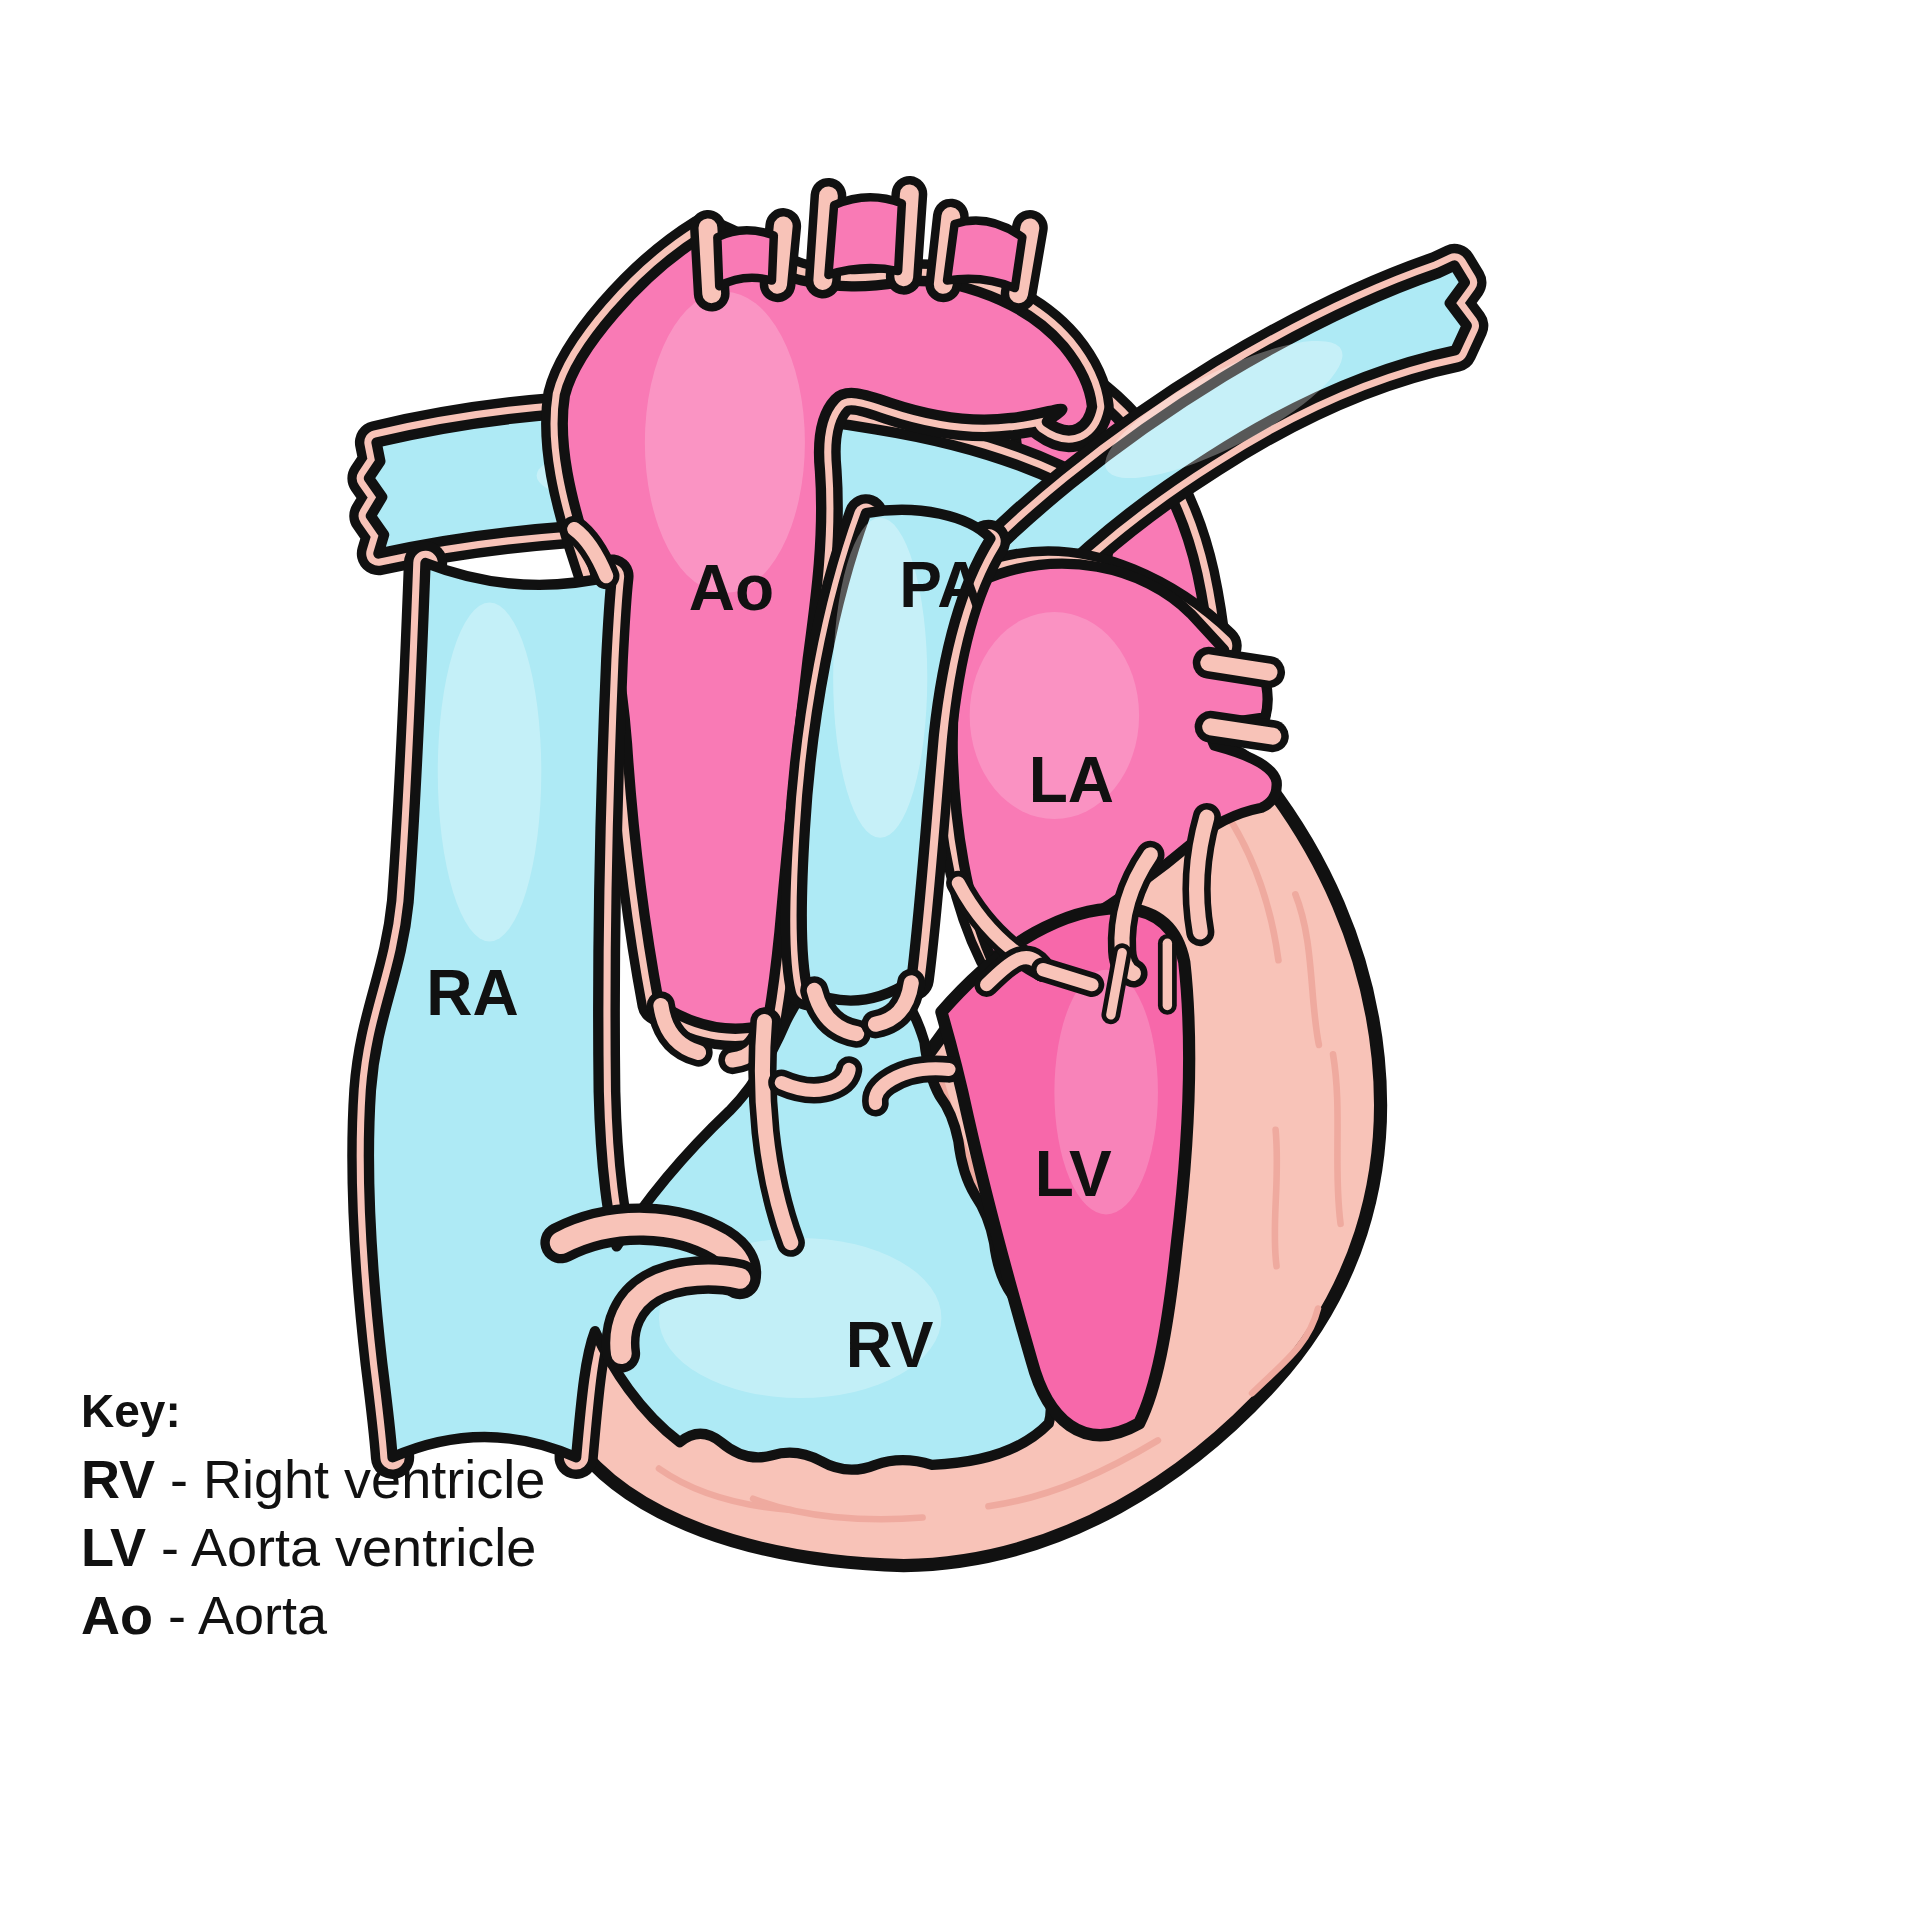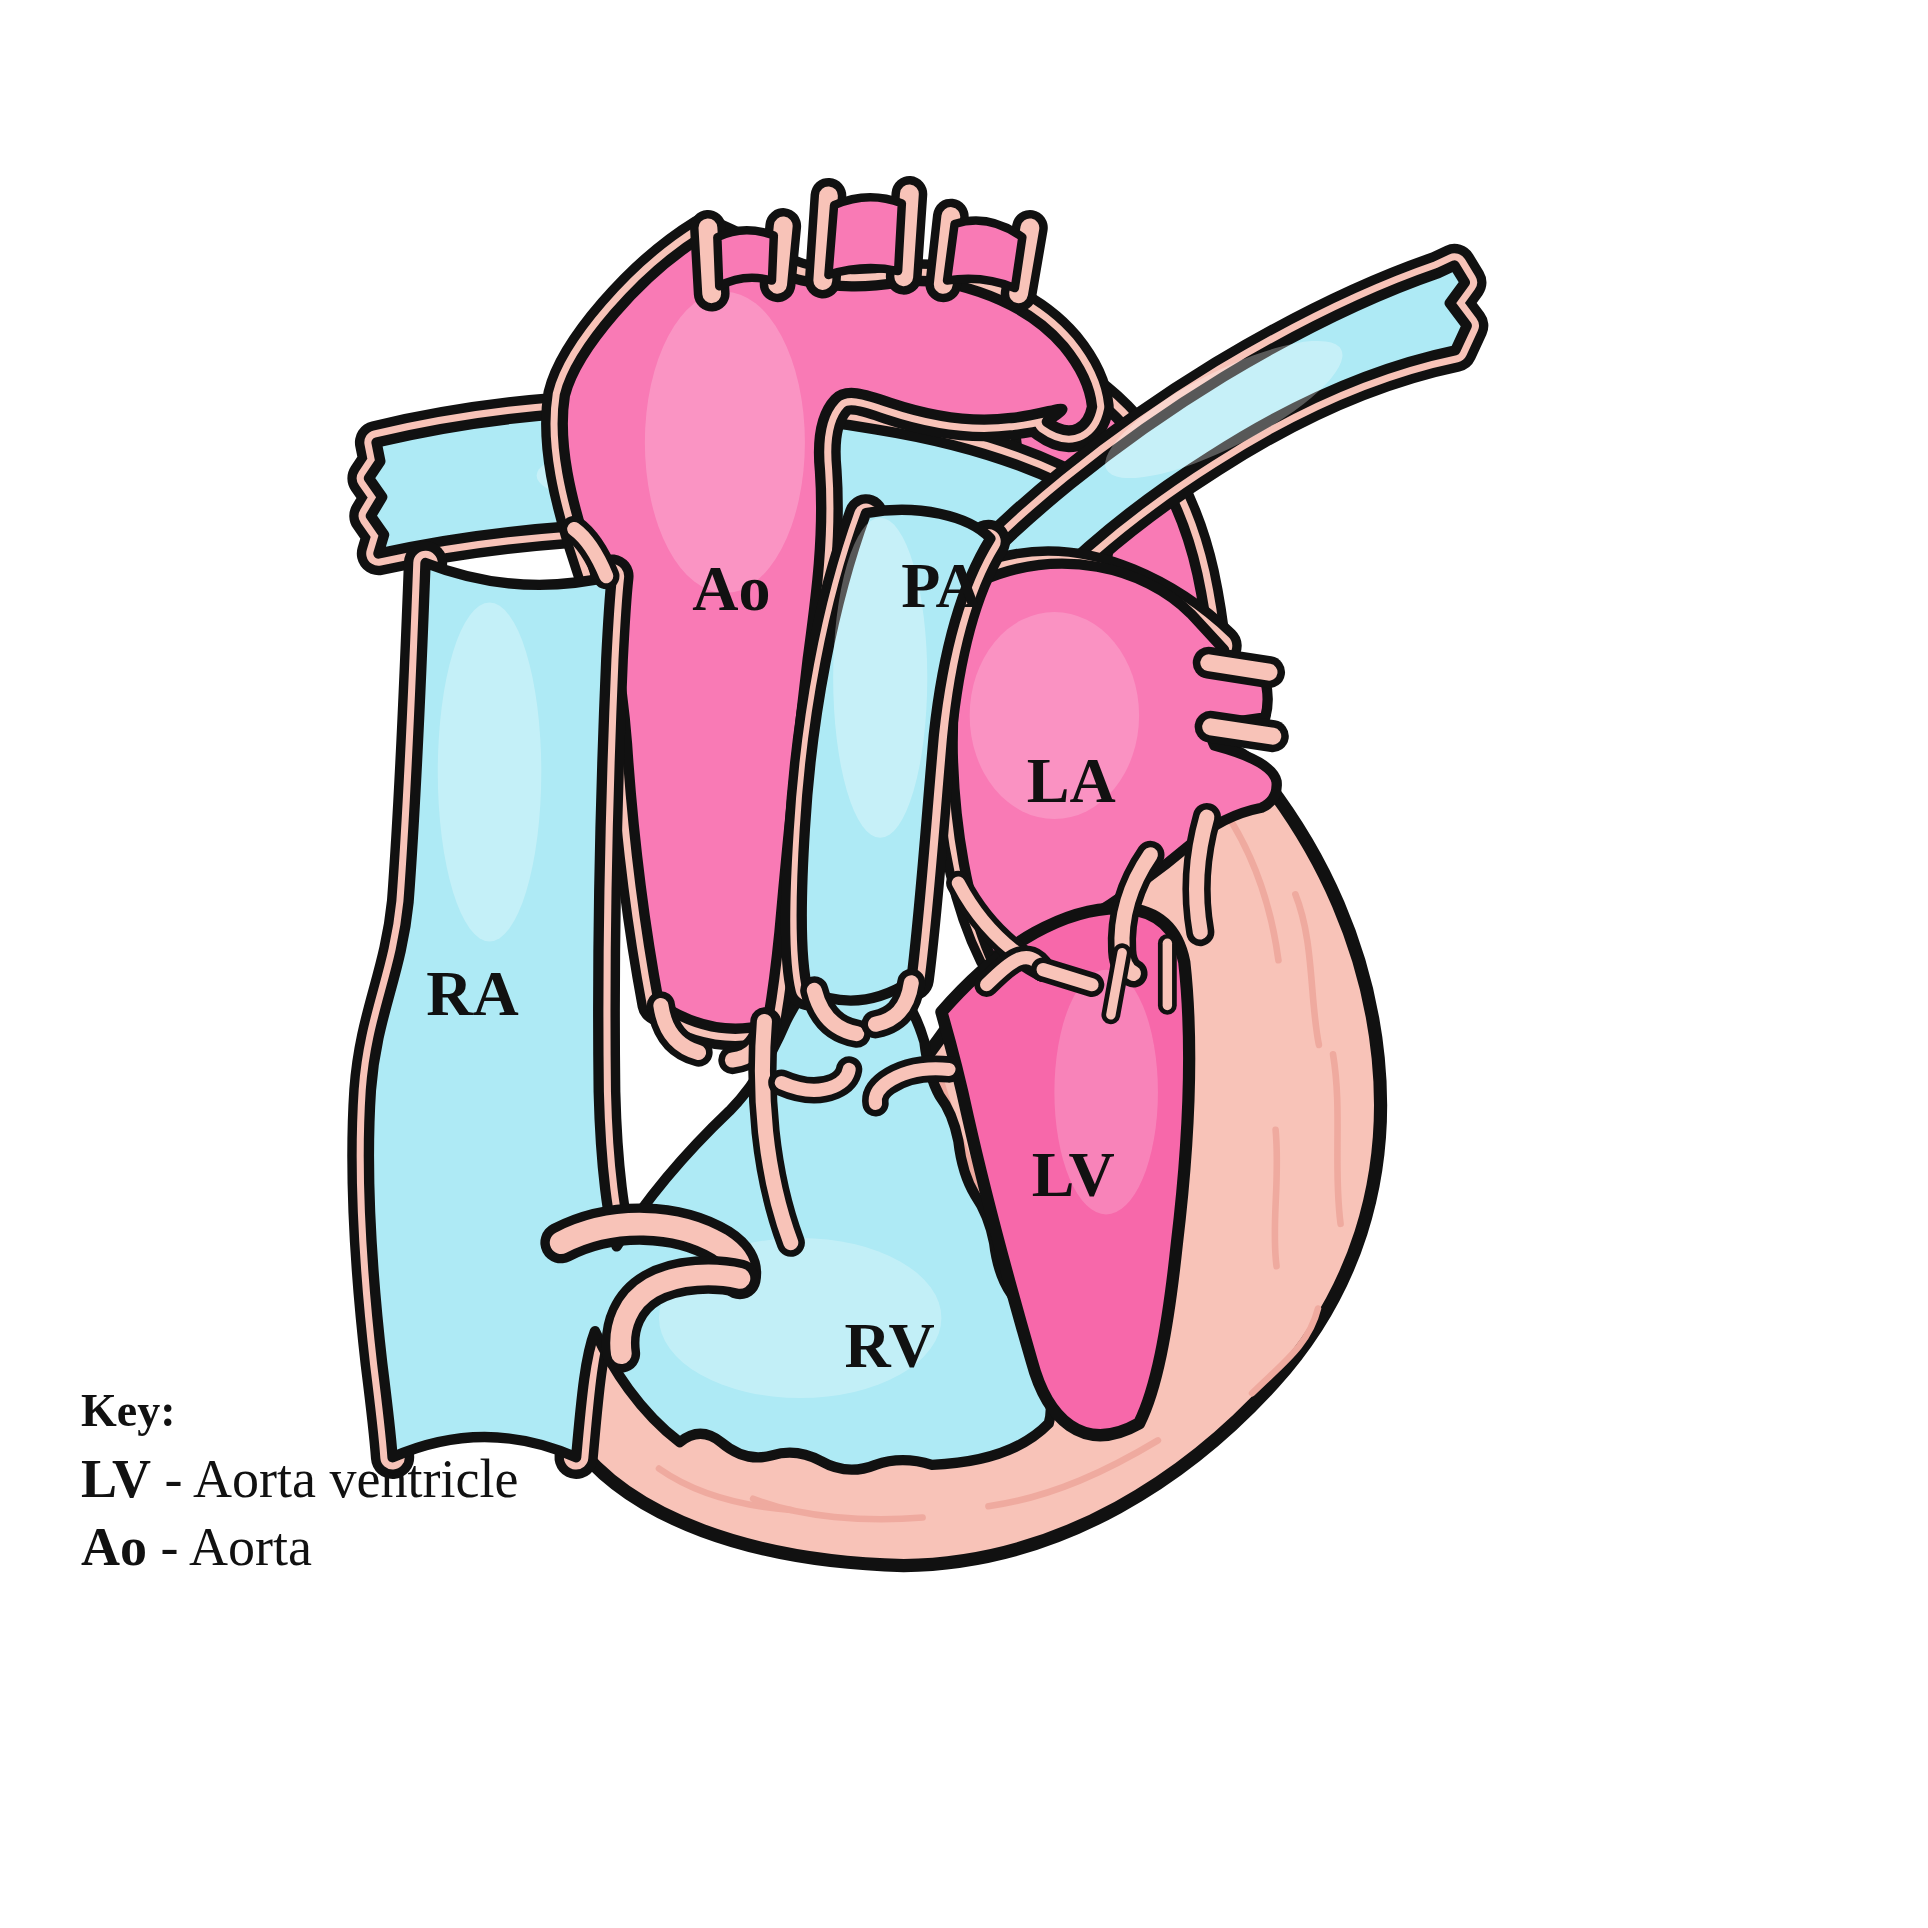--- a/index.html
+++ b/index.html
@@ -1,17 +1,17 @@
 <!DOCTYPE html>
 <html style="--c-pink: #f97ab5; --c-pink-deep: #f768aa; --c-blue: #aeeaf5; --c-wall: #f8c3b8; --c-texture: #efaa9f; --c-ink: #111111;font-size:15px"><head>
 <meta charset="utf-8">
 <style>
   html,body{margin:0;padding:0;background:#ffffff;}
   #stage{position:relative;width:1928px;height:1685px;background:#fff;overflow:hidden;
-         font-family:Liberation Serif, serif;}
+         font-family:Liberation Sans, sans-serif;}
   svg{position:absolute;left:0;top:0;}
   
   .f-pink{fill:var(--c-pink);}
   .f-pink2{fill:var(--c-pink-deep);}
   .f-blue{fill:var(--c-blue);}
   .f-flesh{fill:var(--c-wall);}
   .s-ink{stroke:var(--c-ink);}
   .wallBlack{fill:none;stroke:var(--c-ink);stroke-width:46;stroke-linecap:round;stroke-linejoin:round;}
   .wallFlesh{fill:none;stroke:var(--c-wall);stroke-width:26;stroke-linecap:round;stroke-linejoin:round;}
   .bandBlack{fill:none;stroke:var(--c-ink);stroke-linecap:round;stroke-linejoin:round;}
@@ -206,17 +206,18 @@
     <text class="lbl" x="1000" y="645" text-anchor="middle">PA</text>
     <text class="lbl" x="1138" y="852" text-anchor="middle">LA</text>
     <text class="lbl" x="502" y="1078" text-anchor="middle">RA</text>
     <text class="lbl" x="945" y="1452" text-anchor="middle">RV</text>
     <text class="lbl" x="1140" y="1270" text-anchor="middle">LV</text>
   </g>
 </svg>
 
   <div id="key">
     <div class="title">Key:</div>
+    <div class="row"><span class="b">RV</span><span> - </span><span>Right ventricle</span></div>
     <div class="row"><span class="b">LV</span><span> - </span><span>Aorta ventricle</span></div>
     <div class="row"><span class="b">Ao</span><span> - </span><span>Aorta</span></div>
   </div>
 </div>
 
 
 </body></html>

